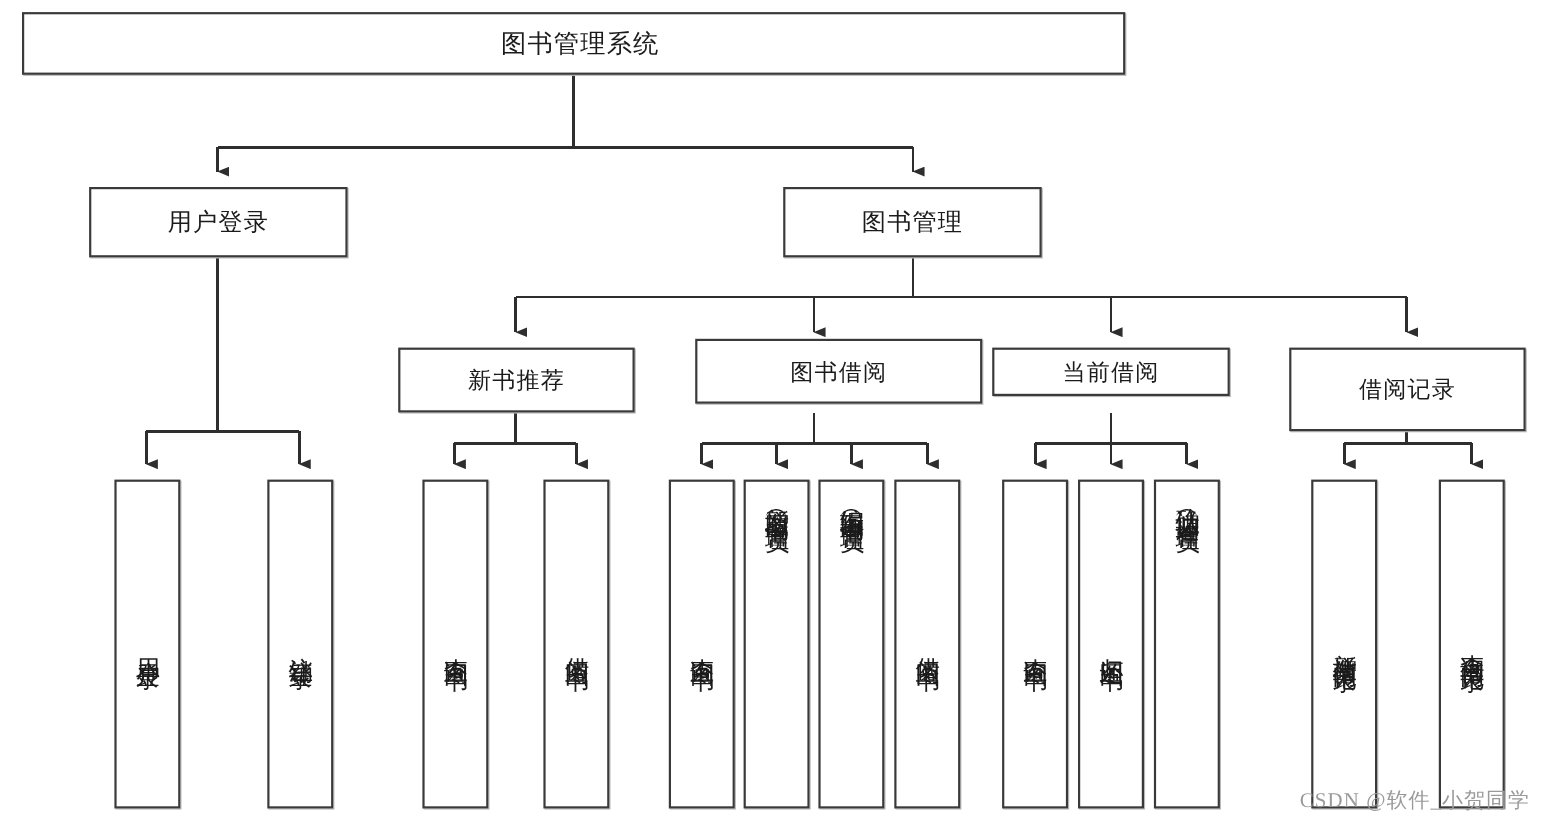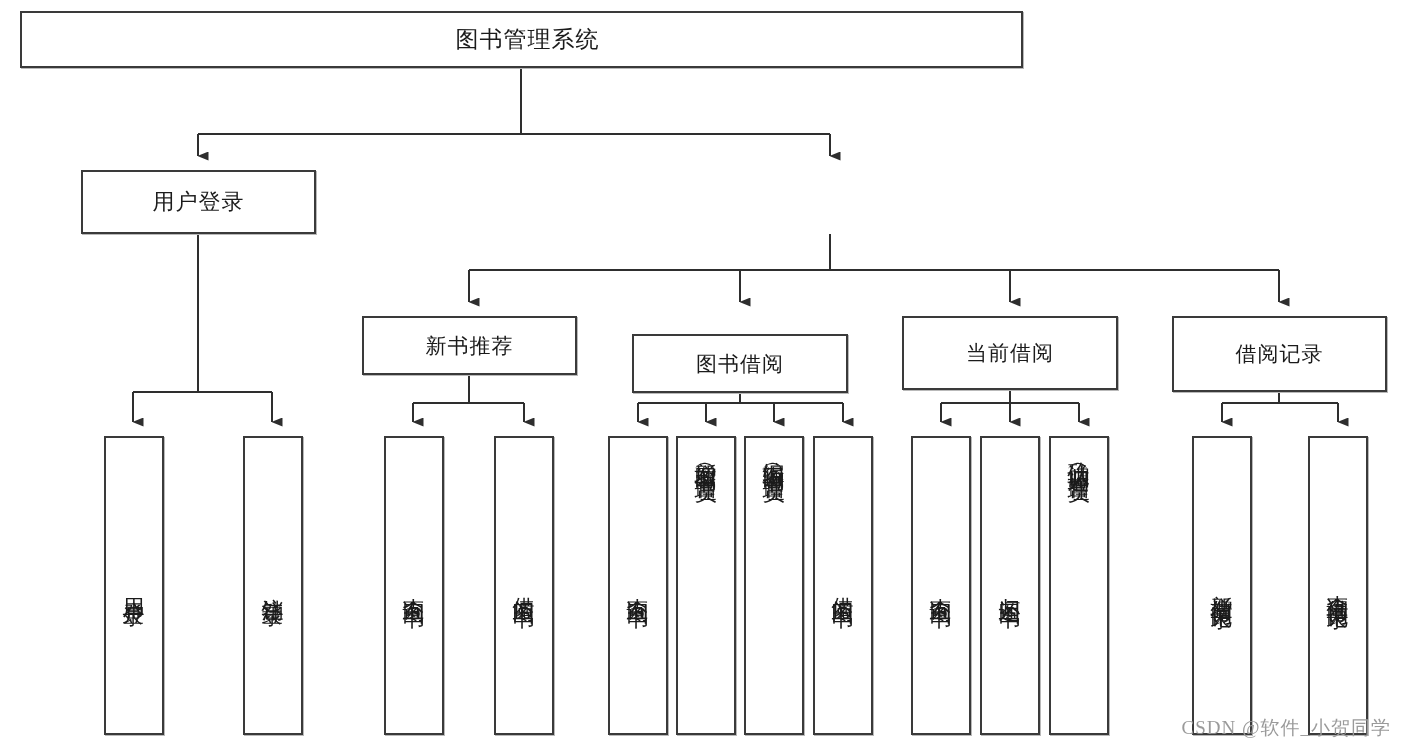--- a/index.html
+++ b/index.html
@@ -125,28 +125,31 @@
     </g>
   </svg>
 
   <div class="node-box lvl0" style="left:20px; top:11px; width:1003px; height:57px;padding-left:12px;">
     <span class="node-label">图书管理系统</span>
   </div>
 
   <div class="node-box lvl1" style="left:81px; top:170px; width:235px; height:64px;">
     <span class="node-label">用户登录</span>
   </div>
+  <div class="node-box lvl1" style="left:712px; top:170px; width:235px; height:64px;">
+    <span class="node-label">图书管理</span>
+  </div>
 
   <div class="node-box lvl2" style="left:362px; top:316px; width:215px; height:59px;">
     <span class="node-label">新书推荐</span>
   </div>
-  <div class="node-box lvl2" style="left:632px; top:334px; width:216px; height:59px;">
+  <div class="node-box lvl2" style="left:632px; top:308px; width:261px; height:59px;">
     <span class="node-label">图书借阅</span>
   </div>
-  <div class="node-box lvl2" style="left:902px; top:316px; width:216px; height:74px;">
+  <div class="node-box lvl2" style="left:902px; top:316px; width:216px; height:44px;">
     <span class="node-label">当前借阅</span>
   </div>
   <div class="node-box lvl2" style="left:1172px; top:316px; width:215px; height:76px;">
     <span class="node-label">借阅记录</span>
   </div>
 
   <div class="node-box leaf center-v" style="left:104px; top:436px; width:60px; height:299px;">
     <span class="node-label">用户登录</span>
   </div>
   <div class="node-box leaf center-v" style="left:243px; top:436px; width:60px; height:299px;">

